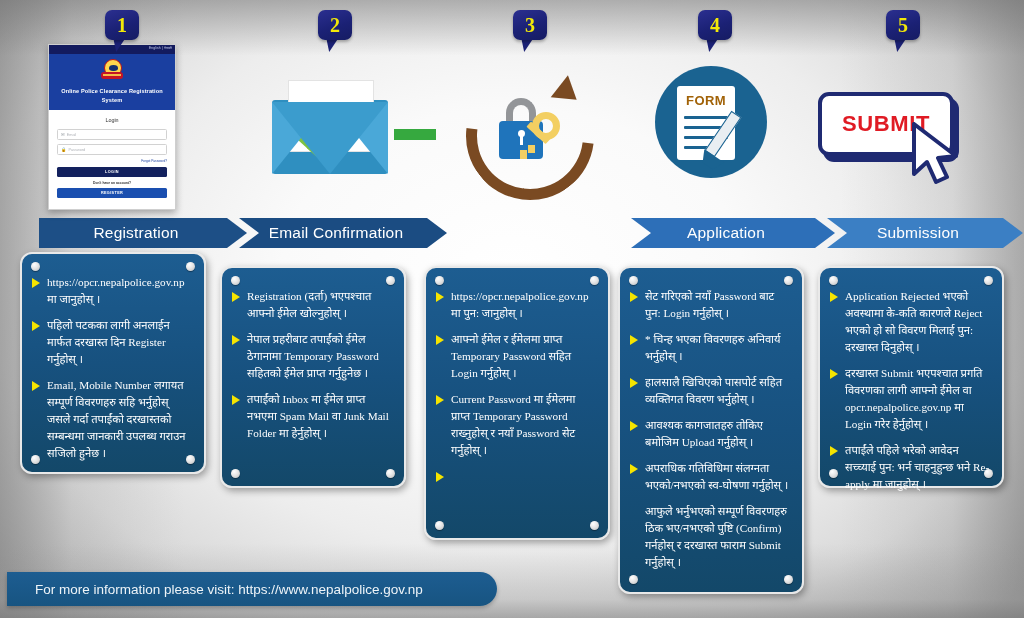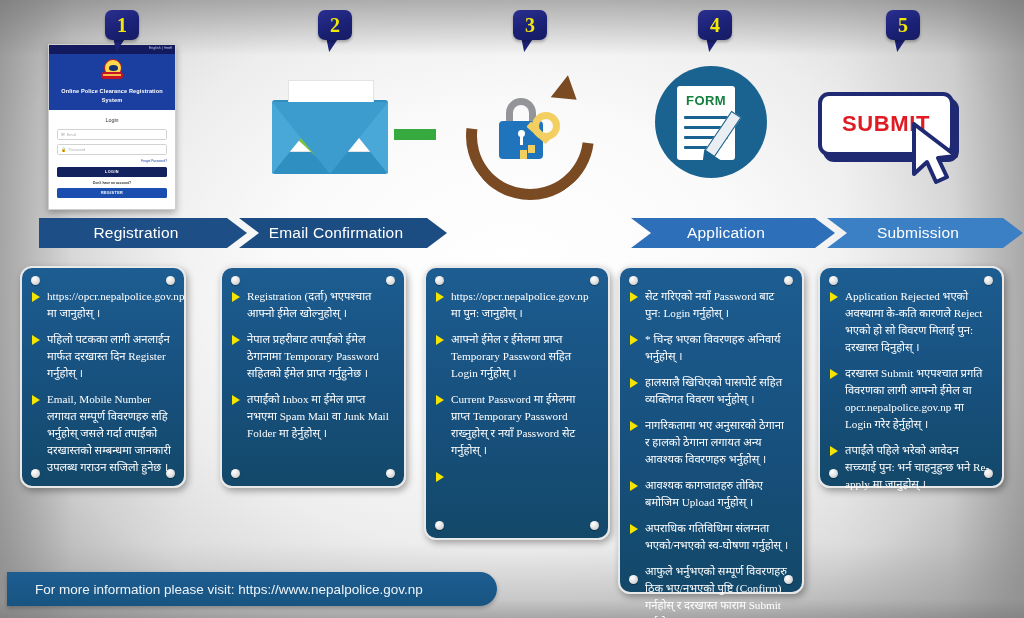--- a/index.html
+++ b/index.html
@@ -164,21 +164,21 @@
   
   .formwrap{position:absolute;left:655px;top:66px;width:112px;height:116px;z-index:5;}
   .fcircle{
     position:absolute;left:0;top:0;width:112px;height:112px;border-radius:50%;
     background:#1a6391;
   }
   .fpaper{
     position:absolute;left:22px;top:20px;width:58px;height:74px;background:#fff;border-radius:3px;
   }
   .fpaper .ftxt{
-    position:absolute;left:0;top:7px;width:58px;text-align:center;color:#15803d;
+    position:absolute;left:0;top:7px;width:58px;text-align:center;color:#a16207;
     font-size:13px;font-weight:bold;letter-spacing:.4px;font-family:"Liberation Sans", sans-serif;
   }
   .fline{position:absolute;left:7px;height:3.4px;background:#1a6391;border-radius:1px;}
   .fpencil{
     position:absolute;left:62px;top:44px;width:12px;height:48px;background:#e9eef2;
     transform:rotate(34deg);border:1.6px solid #1a6391;box-sizing:border-box;
   }
   .fpencil:after{
     content:"";position:absolute;left:-1.6px;bottom:-12px;width:12px;height:0;
     border-left:6px solid transparent;border-right:6px solid transparent;border-top:12px solid #1a6391;
@@ -362,21 +362,21 @@
       <span>Email Confirmation</span>
     </div>
     <div class="chev notch" style="left:592px;width:204px;background:#2d6fb8;">
       <span>Application</span>
     </div>
     <div class="chev notch" style="left:788px;width:196px;background:#3b7fc4;">
       <span>Submission</span>
     </div>
   </div>
 
-  <div class="panel" style="left:20px;top:266px;width:166px;height:222px;">
+  <div class="panel" style="left:20px;top:252px;width:186px;height:222px;">
     <div class="scr tl"></div>
       <div class="scr tr"></div>
       <div class="scr bl"></div>
       <div class="scr br"></div>
     <ul class="bullets">
       <li><span class="tri"></span><span>https://opcr.nepalpolice.gov.np मा जानुहोस् ।</span></li>
       <li><span class="tri"></span><span>पहिलो पटकका लागी अनलाईन मार्फत दरखास्त दिन Register गर्नुहोस् ।</span></li>
       <li><span class="tri"></span><span>Email, Mobile Number लगायत सम्पूर्ण विवरणहरु सहि भर्नुहोस् जसले गर्दा तपाईंको दरखास्तको सम्बन्धमा जानकारी उपलब्ध गराउन सजिलो हुनेछ ।</span></li>
     </ul>
   </div>
@@ -408,21 +408,20 @@
 
   <div class="panel" style="left:618px;top:266px;width:186px;height:328px;">
     <div class="scr tl"></div>
       <div class="scr tr"></div>
       <div class="scr bl"></div>
       <div class="scr br"></div>
     <ul class="bullets">
       <li><span class="tri"></span><span>सेट गरिएको नयाँ Password बाट पुन: Login गर्नुहोस् ।</span></li>
       <li><span class="tri"></span><span>* चिन्ह भएका विवरणहरु अनिवार्य भर्नुहोस् ।</span></li>
       <li><span class="tri"></span><span>हालसालै खिचिएको पासपोर्ट सहित व्यक्तिगत विवरण भर्नुहोस् ।</span></li>
-      <li><span class="tri"></span><span>नागरिकतामा भए अनुसारको ठेगाना र हालको ठेगाना लगायत अन्य आवश्यक विवरणहरु भर्नुहोस् ।</span></li>
       <li><span class="tri"></span><span>आवश्यक कागजातहरु  तोकिए बमोजिम Upload गर्नुहोस् ।</span></li>
       <li><span class="tri"></span><span>अपराधिक गतिविधिमा संलग्नता भएको/नभएको स्व-घोषणा गर्नुहोस् ।</span></li>
       <li class="nob"><span>आफुले भर्नुभएको सम्पूर्ण विवरणहरु ठिक भए/नभएको पुष्टि (Confirm) गर्नहोस् र दरखास्त फाराम Submit गर्नुहोस् ।</span></li>
     </ul>
   </div>
 
   <div class="panel" style="left:818px;top:266px;width:186px;height:222px;">
     <div class="scr tl"></div>
       <div class="scr tr"></div>
       <div class="scr bl"></div>

